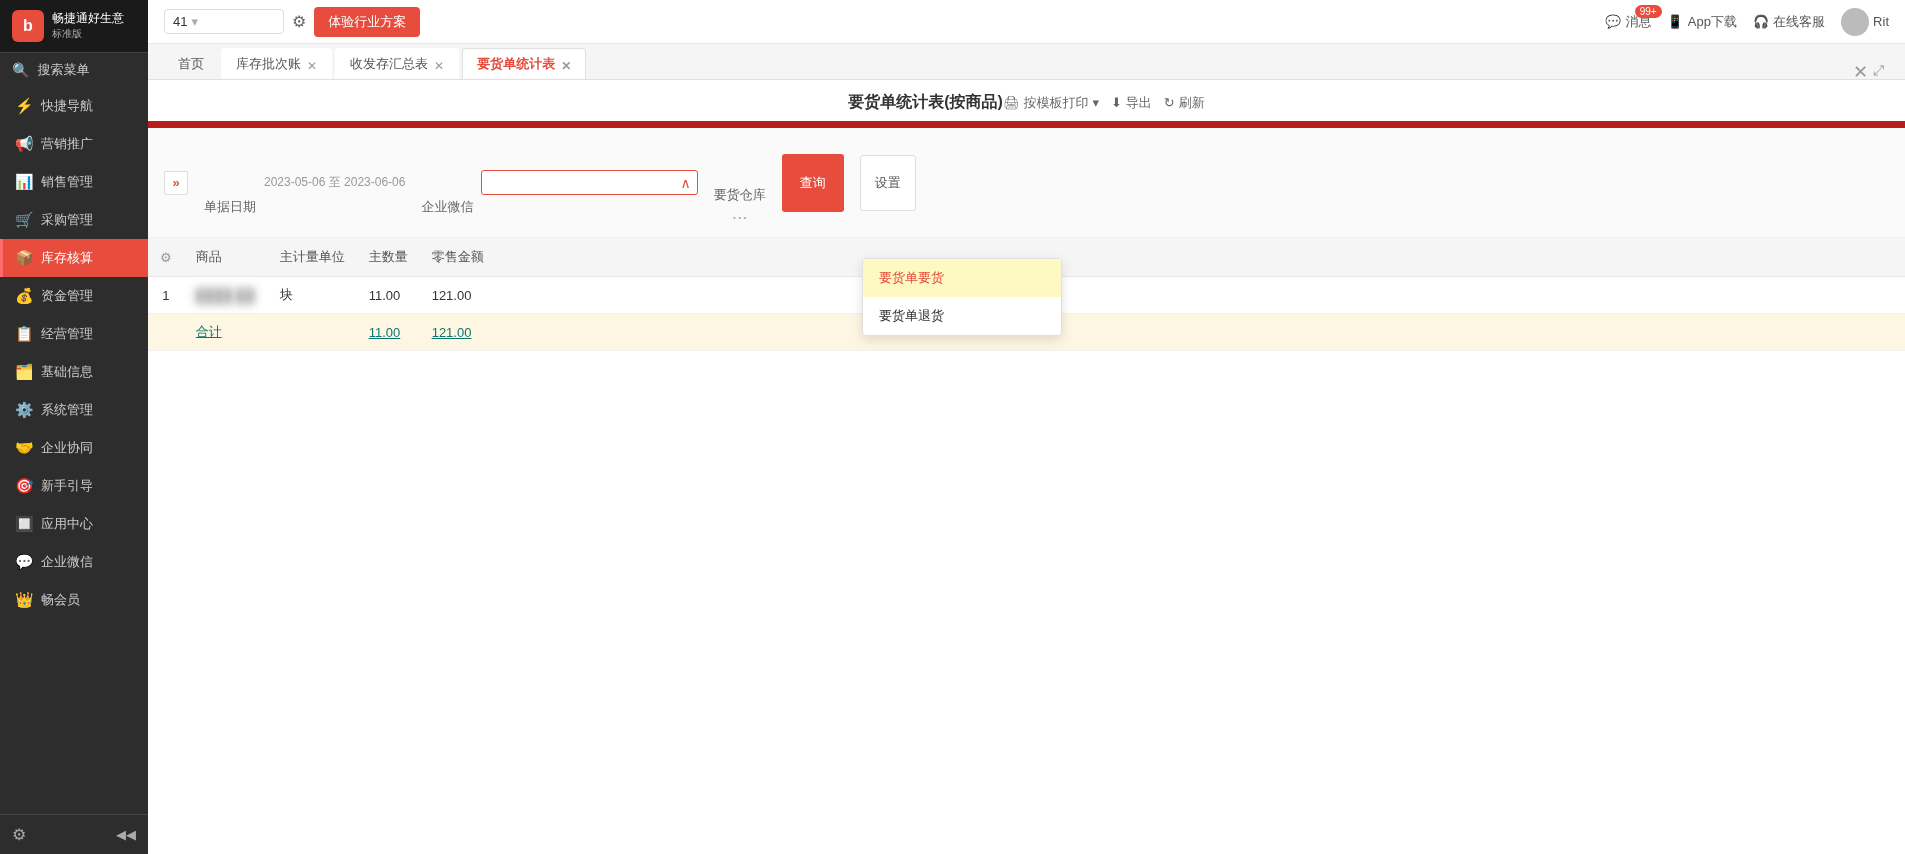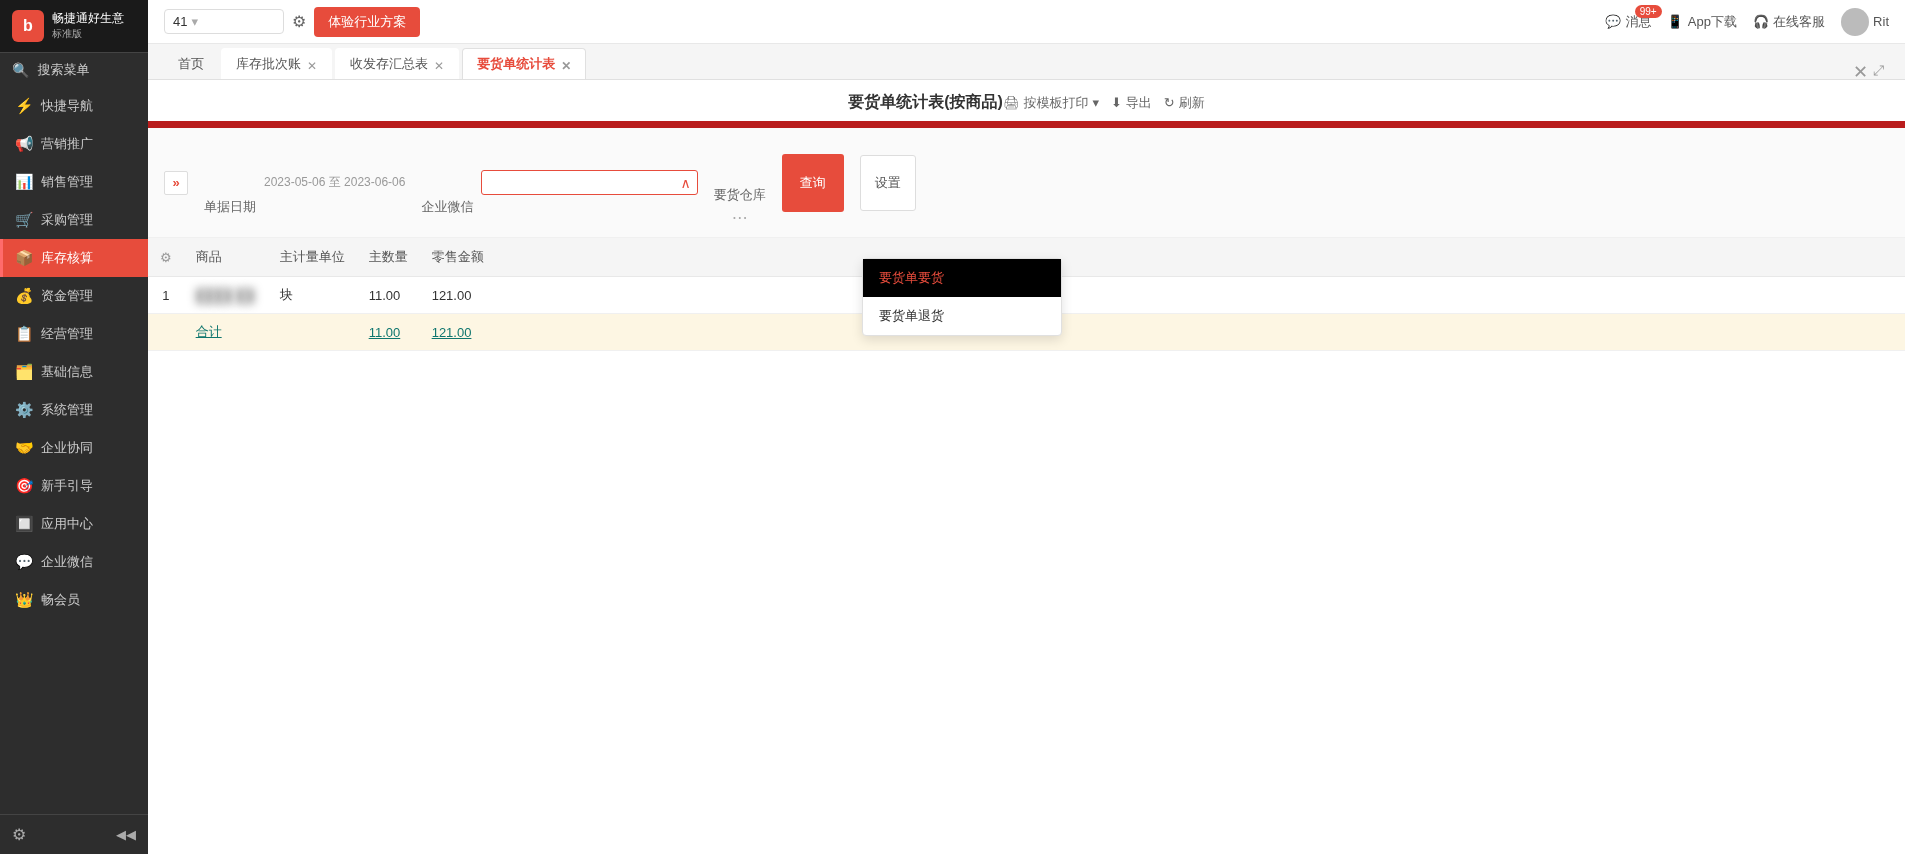--- a/index.html
+++ b/index.html
@@ -190,21 +190,21 @@
       position: absolute; top: 178px; left: 714px;
       z-index: 200; background: #fff;
       border: 1px solid #e0e0e0; border-radius: 4px;
       box-shadow: 0 4px 12px rgba(0,0,0,0.12);
       min-width: 200px;
     }
     .dropdown-item {
       padding: 10px 16px; font-size: 13px; color: #333;
       cursor: pointer;
     }
-    .dropdown-item.selected { background: #000000; color: #e74c3c; }
+    .dropdown-item.selected { background: #fef9c3; color: #e74c3c; }
 
     
     .table-wrap { overflow-x: auto; }
     table { width: 100%; border-collapse: collapse; }
     thead tr { background: #f5f5f5; }
     th {
       padding: 10px 12px; text-align: left;
       font-weight: normal; color: #555;
       border-bottom: 1px solid #e8e8e8;
       font-size: 13px;

